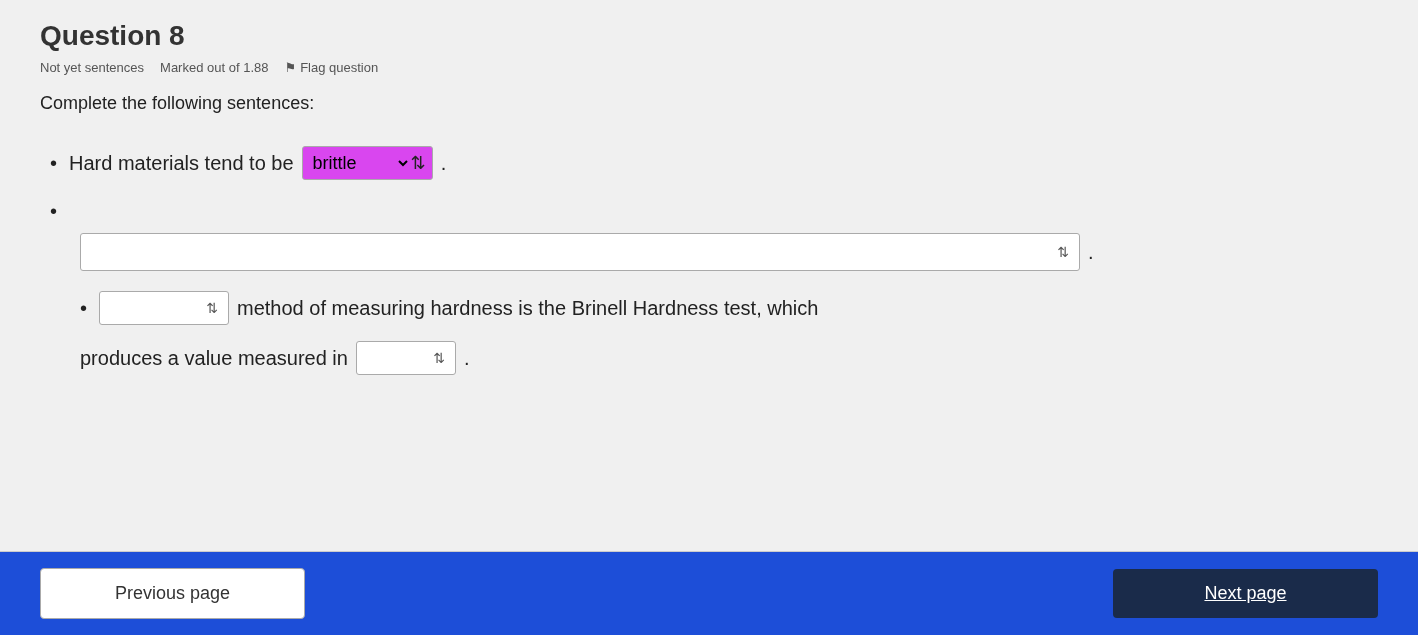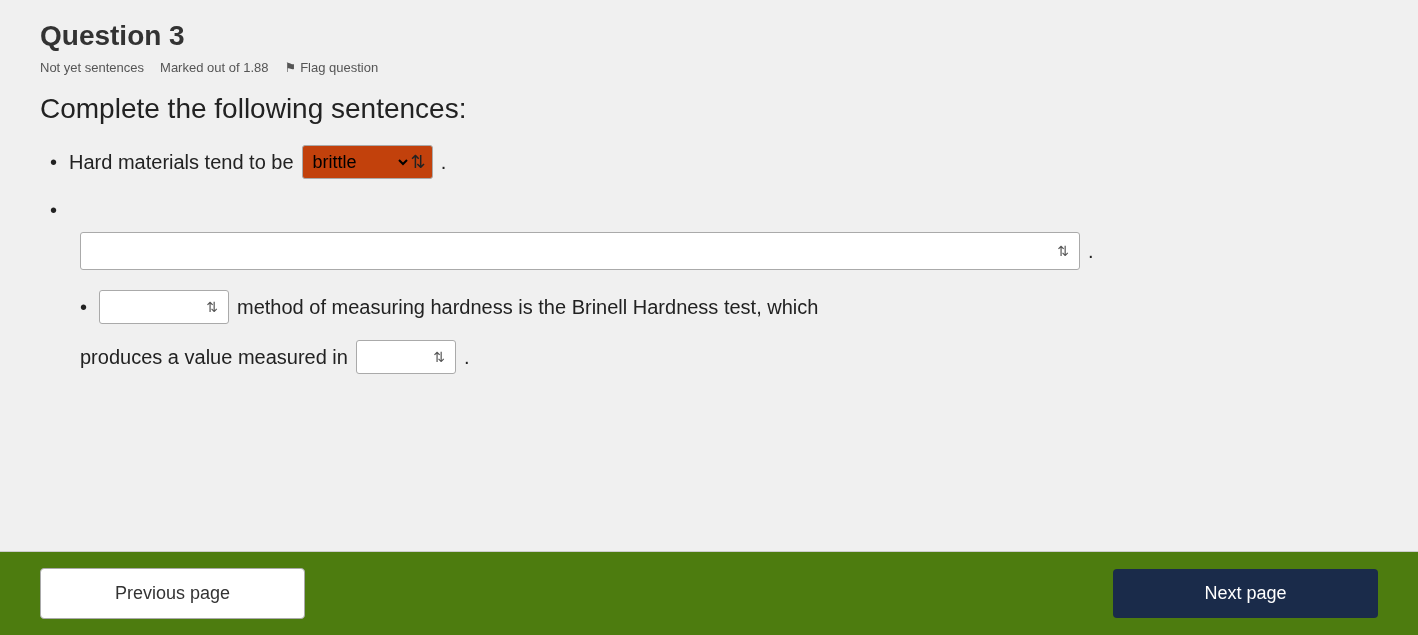--- a/index.html
+++ b/index.html
@@ -44,23 +44,23 @@
       align-items: center;
       gap: 4px;
       cursor: pointer;
       color: #555;
       background: none;
       border: none;
       font-size: 13px;
     }
 
     .question-instruction {
-      font-size: 28px;
-      color: #222;
-      margin-bottom: 20px;
+      font-size: 18px;
+      color: #222;
+      margin-bottom: 32px;
     }
 
     .answer-area {
       padding-left: 10px;
     }
 
     .sentence-row {
       display: flex;
       align-items: center;
       gap: 8px;
@@ -74,21 +74,21 @@
       font-size: 20px;
       margin-right: 4px;
       flex-shrink: 0;
     }
 
     .inline-select {
       display: inline-flex;
       align-items: center;
       border: 1px solid #aaa;
       border-radius: 3px;
-      background: #c2410c;
+      background: #d946ef;
       padding: 3px 6px;
       font-size: 18px;
       height: 34px;
     }
 
     .inline-select select {
       border: none;
       outline: none;
       background: transparent;
       font-size: 18px;
@@ -228,21 +228,21 @@
       border: none;
       border-top: 1px solid #ccc;
       margin: 20px 0 0 0;
     }
 
     .footer {
       display: flex;
       justify-content: space-between;
       align-items: center;
       padding: 16px 40px;
-      background-color: #4d7c0f;
+      background-color: #1d4ed8;
     }
 
     .prev-btn {
       background: white;
       border: 1px solid #aaa;
       border-radius: 4px;
       padding: 14px 40px;
       font-size: 18px;
       cursor: pointer;
       color: #333;
@@ -253,33 +253,34 @@
     .next-btn {
       background: #1a2b4a;
       border: none;
       border-radius: 4px;
       padding: 14px 40px;
       font-size: 18px;
       cursor: pointer;
       color: white;
       min-width: 265px;
       text-align: center;
+      text-decoration: underline;
     }
 
     .dot {
       font-size: 20px;
       color: #222;
     }
   </style>
 </head>
 <body>
 
 <div class="main-container">
 
-  <div class="question-title">Question 3</div>
+  <div class="question-title">Question 8</div>
 
   <div class="question-meta">
     <span>Not yet sentences</span>
     <span>Marked out of 1.88</span>
     <button class="flag-btn">
       <span>⚑</span>
       <span>Flag question</span>
     </button>
   </div>
 

